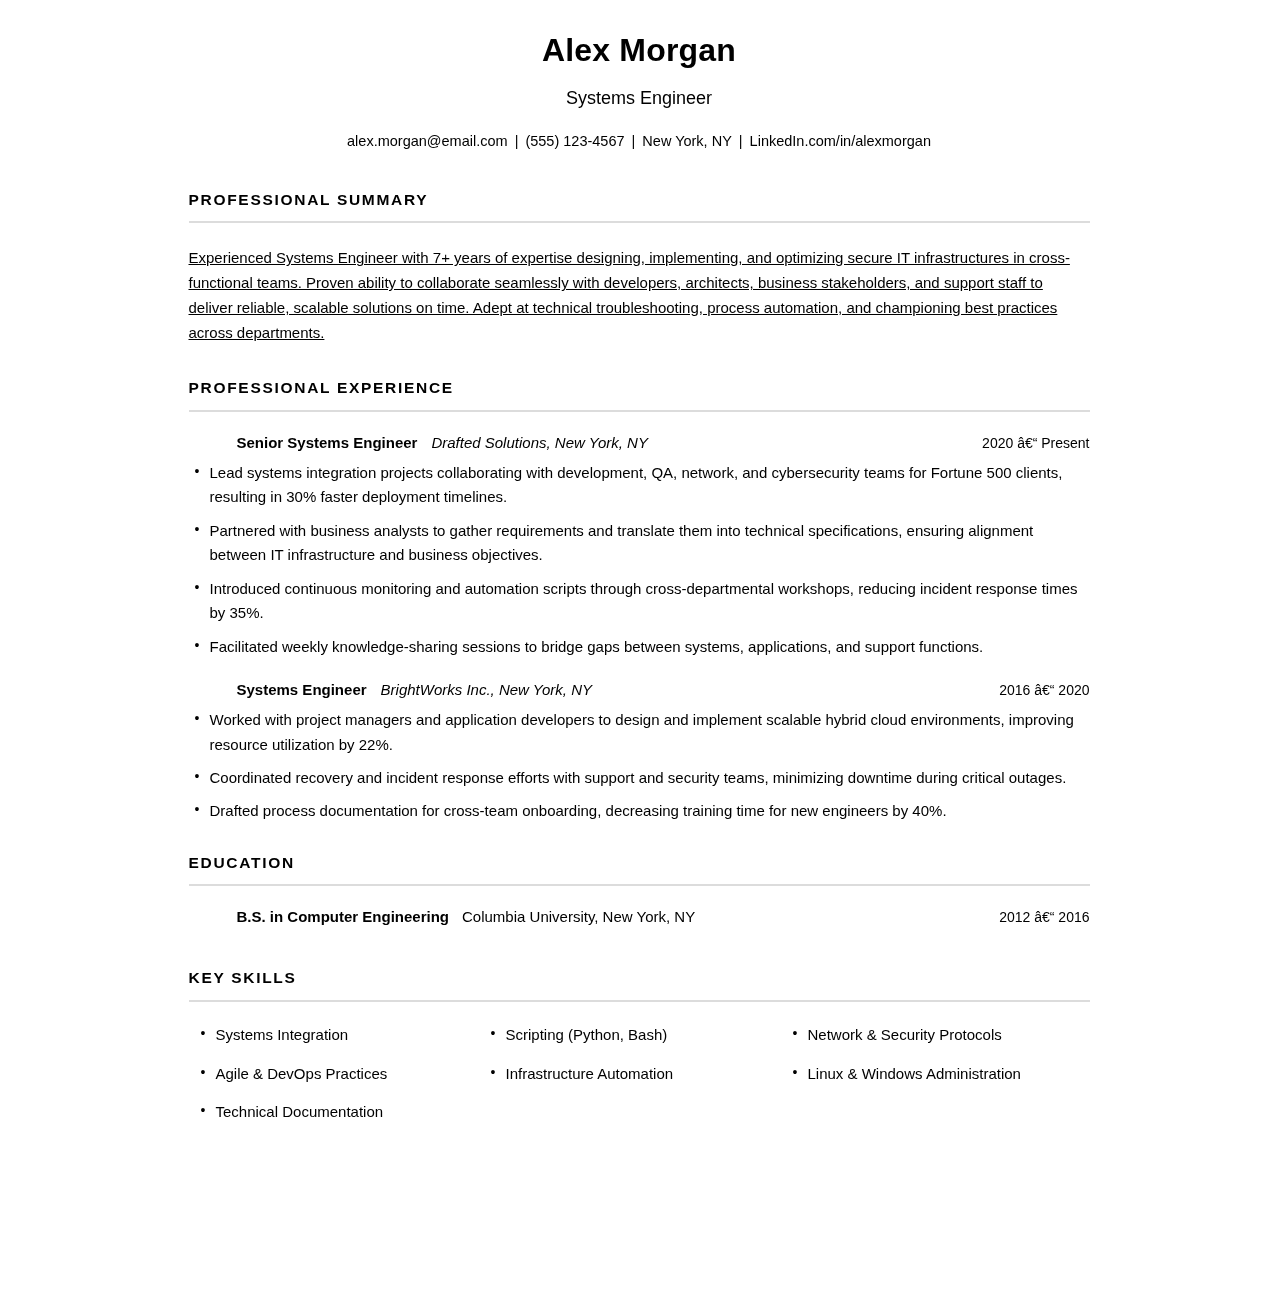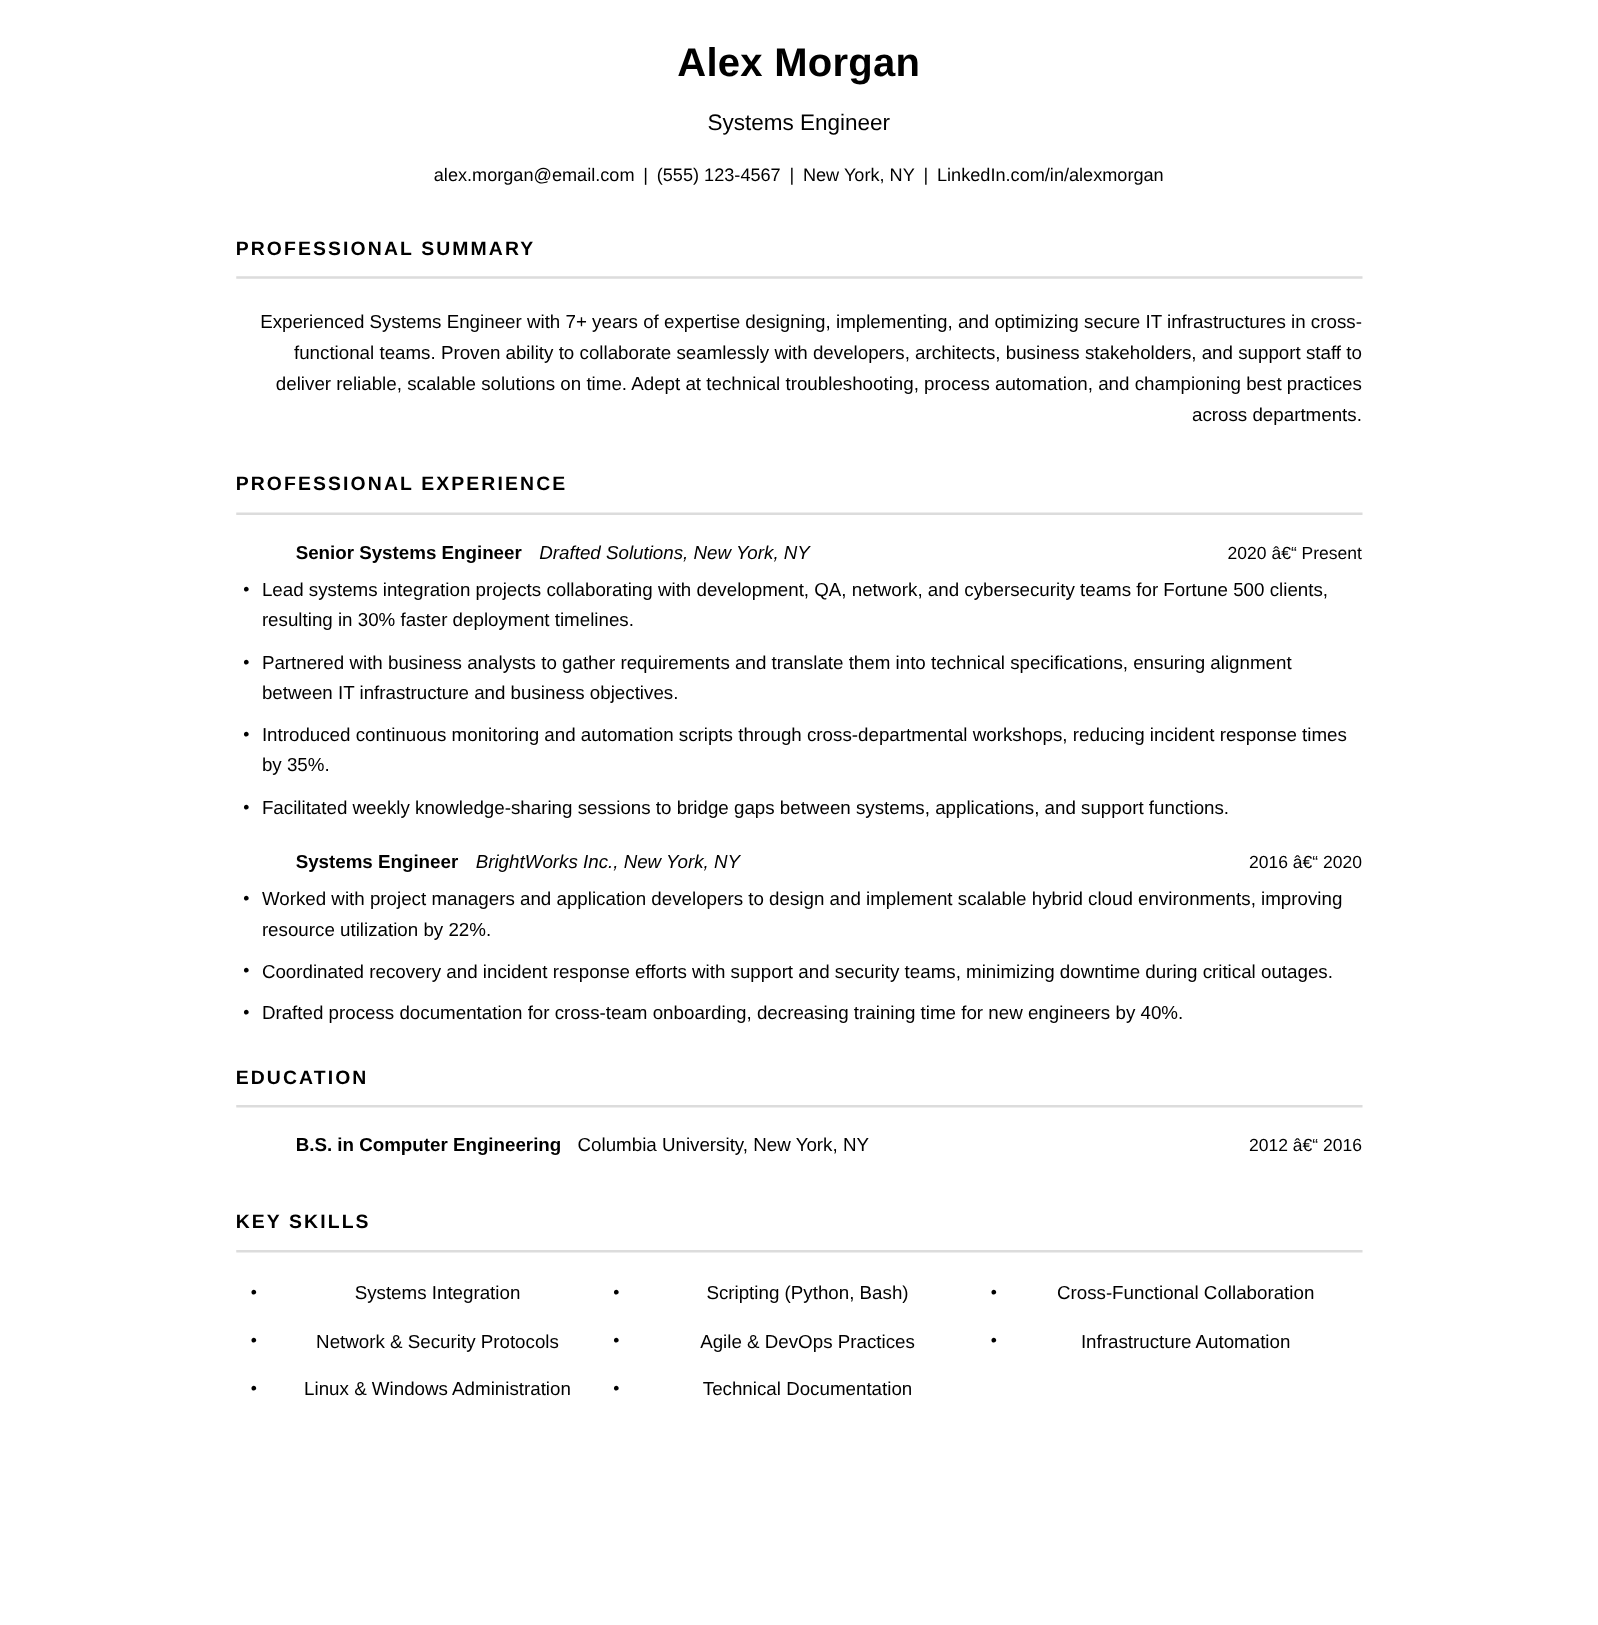--- a/index.html
+++ b/index.html
@@ -71,21 +71,22 @@
     width: 100%;
     height: 2px;
     background: #dcdcdc;
     margin: 0 0 22px 0;
   }
 
   .summary-text {
     font-size: 15px;
     line-height: 1.67;
     margin: 0 0 34px 0;
-    text-align: right;
+    text-align: left;
+    text-decoration: underline;
   }
   .entry-head {
     display: flex;
     align-items: baseline;
     justify-content: space-between;
     margin-bottom: 10px;
   }
   .entry-left {
     display: flex;
     align-items: baseline;
@@ -150,21 +151,20 @@
   .edu-entry { margin-bottom: 0; }
 
   
   .skills-grid {
     display: grid;
     grid-template-columns: 290px 302px auto;
     column-gap: 0;
     row-gap: 0;
     margin-top: 2px;
     padding-left: 6px;
-    text-align: center;
   }
   .skill-item {
     position: relative;
     font-size: 15px;
     line-height: 1.5;
     padding-left: 21px;
     padding-bottom: 16px;
   }
   .skill-item::before {
     content: "\2022";
@@ -243,21 +243,20 @@
         </div>
       </div>
     </div>
 
     <div class="section section-skills">
       <h2 class="section-title">KEY SKILLS</h2>
       <div class="divider"></div>
       <div class="skills-grid">
         <div class="skill-item">Systems Integration</div>
         <div class="skill-item">Scripting (Python, Bash)</div>
-        <div class="skill-item">Cross-Functional Collaboration</div>
         <div class="skill-item">Network &amp; Security Protocols</div>
         <div class="skill-item">Agile &amp; DevOps Practices</div>
         <div class="skill-item">Infrastructure Automation</div>
         <div class="skill-item">Linux &amp; Windows Administration</div>
         <div class="skill-item">Technical Documentation</div>
       </div>
     </div>
 
   </div>
 </div>

